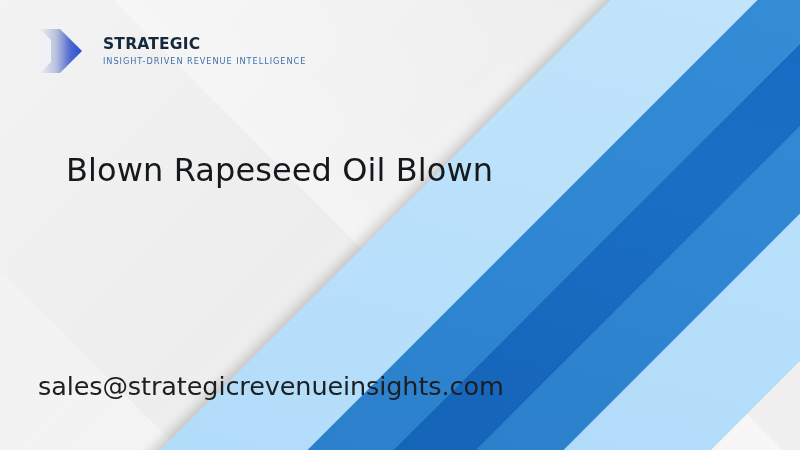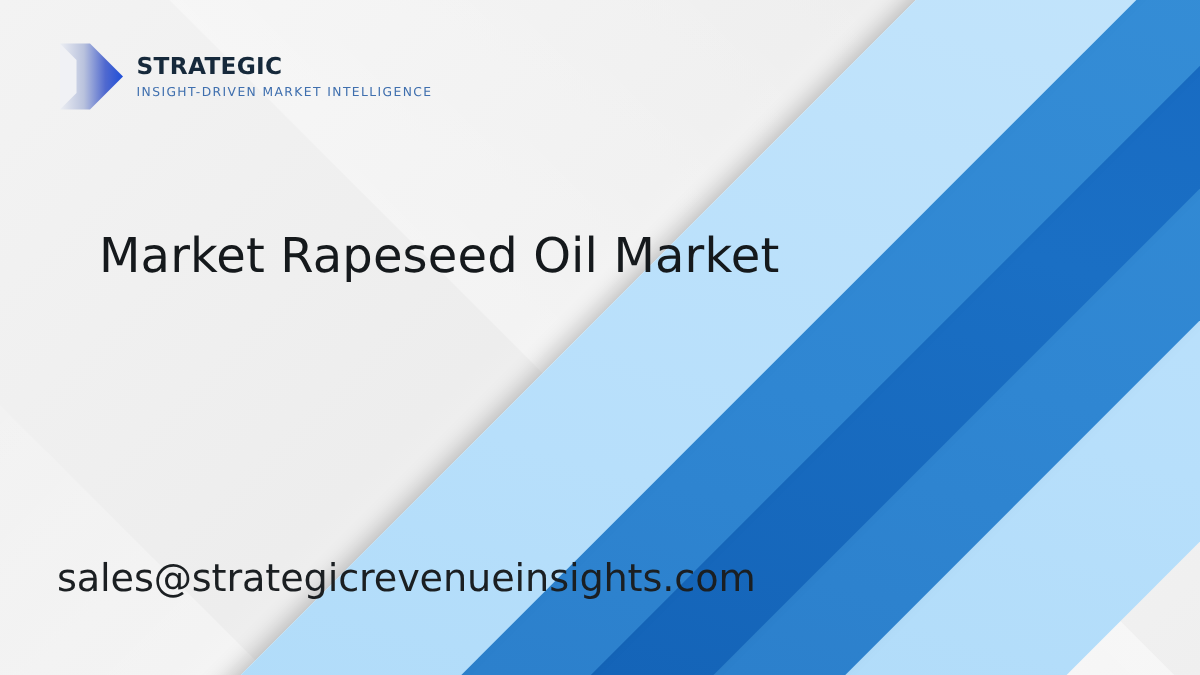--- a/index.html
+++ b/index.html
@@ -71,21 +71,21 @@
   .c-light  { background: linear-gradient(150deg, #c7e6fb 0%, #b7dffb 55%, #a9d8f7 100%); }
 
   .band-shadow { box-shadow: -7px 0 14px -3px rgba(0,0,0,.22); }
 
   
   .logo {
     position: absolute;
     left: 38px; top: 26px;
     display: flex;
     align-items: center;
-    gap: 7px;
+    gap: 19px;
   }
   .logo-mark { width: 46px; height: 50px; flex: none; }
   .logo-text { display: flex; flex-direction: column; }
   .logo-line1, .logo-line2 {
     font-family: "DejaVu Sans", sans-serif;
     font-weight: bold;
     font-size: 15.5px;
     letter-spacing: .2px;
     line-height: 16.5px;
     color: #16293b;
@@ -149,21 +149,21 @@
           <stop offset="38%" stop-color="#b9c2dd"></stop>
           <stop offset="72%" stop-color="#5069cf"></stop>
           <stop offset="100%" stop-color="#1f4fd8"></stop>
         </linearGradient>
       </defs>
       <path d="M2 3 L2 47 L22 47 L44 25 L22 3 Z" fill="url(#chevGrad)"></path>
       <path d="M2 3 L2 47 L13 36 L13 14 Z" fill="#f0f1f5"></path>
     </svg>
     <div class="logo-text">
       <div class="logo-line1">STRATEGIC</div>
-      <div class="logo-tag">INSIGHT-DRIVEN MARKET INTELLIGENCE</div>
+      <div class="logo-tag">INSIGHT-DRIVEN REVENUE INTELLIGENCE</div>
     </div>
   </div>
 
-  <div class="title">Market Rapeseed Oil Market</div>
+  <div class="title">Blown Rapeseed Oil Blown</div>
 
   <div class="email">sales@strategicrevenueinsights.com</div>
 
 </div>
 
 </body></html>

